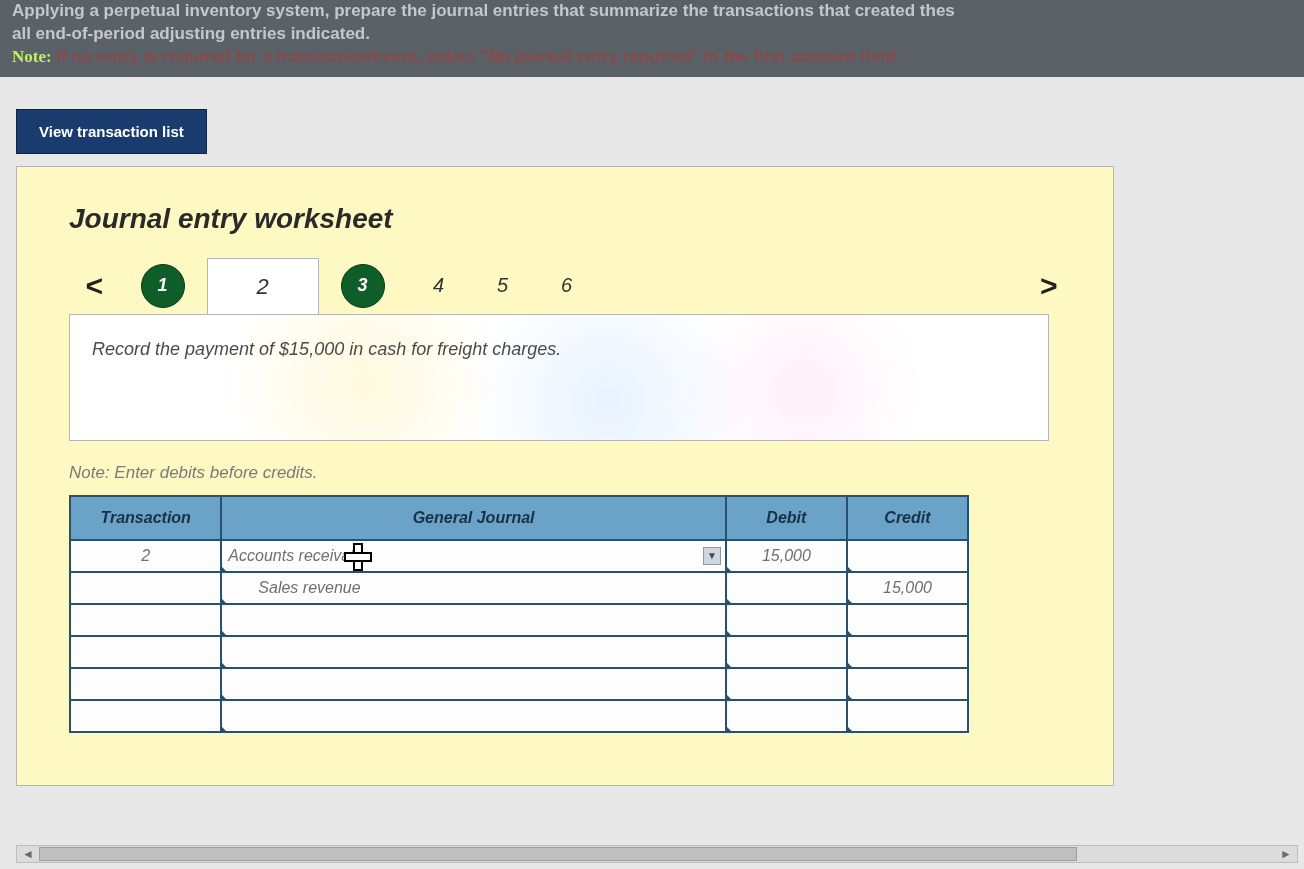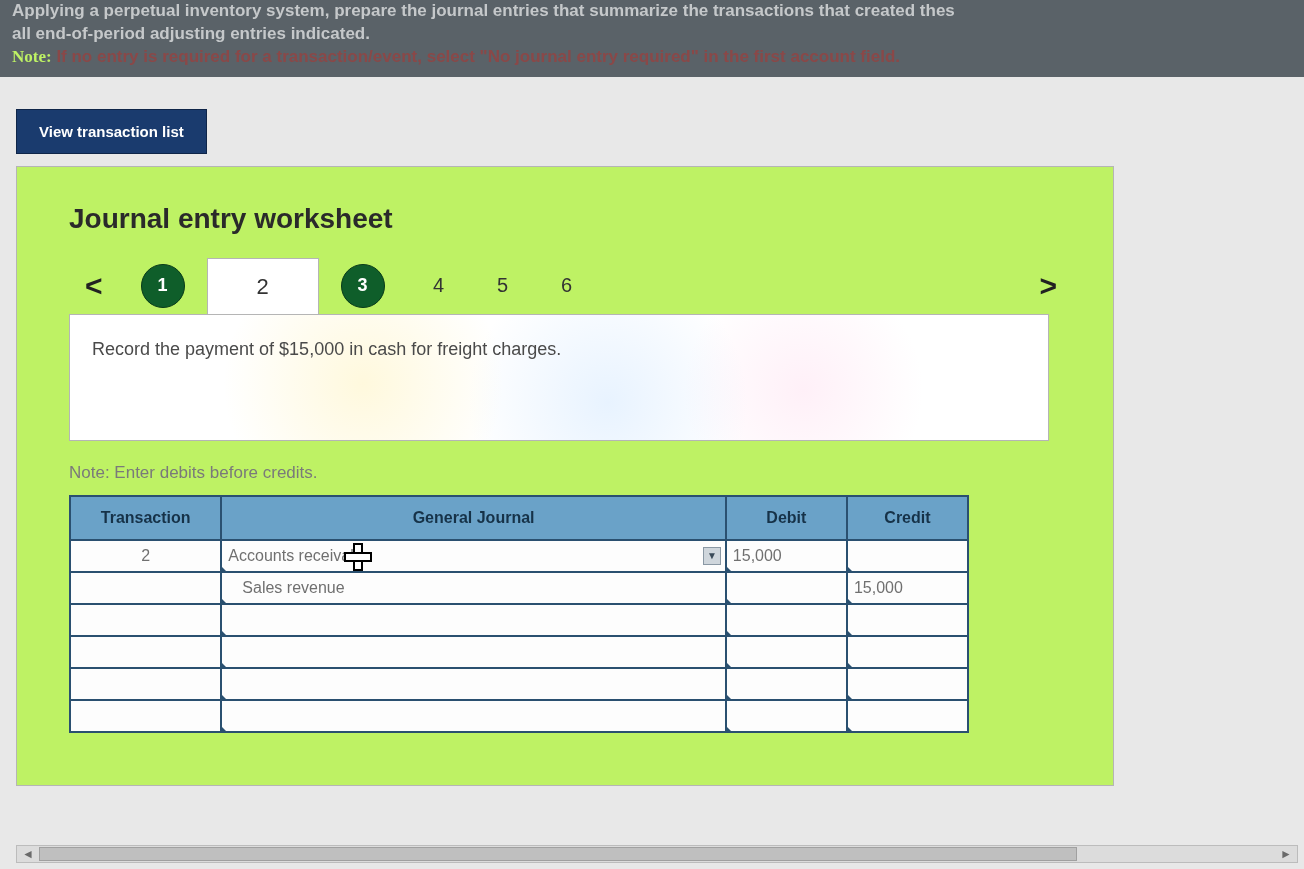--- a/index.html
+++ b/index.html
@@ -26,26 +26,27 @@
     background: #1a3b6e;
     color: #fff;
     border: 1px solid #0f2548;
     padding: 13px 22px;
     font-size: 15px;
     font-weight: bold;
     margin: 32px 0 0 16px;
     cursor: pointer;
   }
   .worksheet-frame {
-    background: #bef264;
+    background: #fef9c3;
     border: 1px solid #b5b5b5;
     margin: 12px 190px 0 16px;
     padding: 36px 40px 30px 52px;
     position: relative;
     min-height: 620px;
+    font-style: italic;
   }
   .ws-title {
     font-size: 28px;
     font-weight: bold;
     color: #2a2a2a;
     margin-bottom: 22px;
   }
   .tab-row {
     display: flex;
     align-items: center;
@@ -137,23 +138,23 @@
   table.journal td {
     border: 2px solid #2a5070;
     padding: 4px 6px;
     height: 32px;
     background: #fdfdfd;
     color: #707070;
     position: relative;
   }
   .col-trans { width: 150px; text-align: center; }
   .col-gj { width: 500px; }
-  .col-amt { width: 120px; text-align: left; padding-right: 10px; }
+  .col-amt { width: 120px; text-align: center; padding-right: 10px; }
   .gj-cell { text-align: left; padding-left: 18px; position: relative; }
-  .gj-cell.indent { padding-left: 20px; }
+  .gj-cell.indent { padding-left: 36px; }
   .dd-arrow {
     position: absolute;
     right: 4px;
     top: 50%;
     transform: translateY(-50%);
     width: 18px; height: 18px;
     background: #cfd6dc;
     border: 1px solid #8a98a4;
     display: flex;
     align-items: center;

